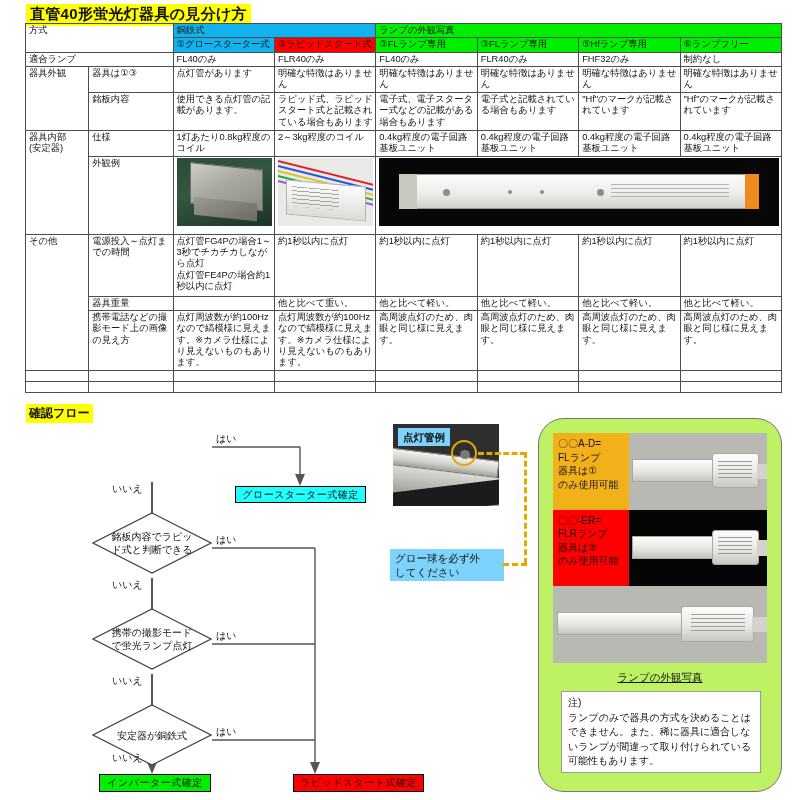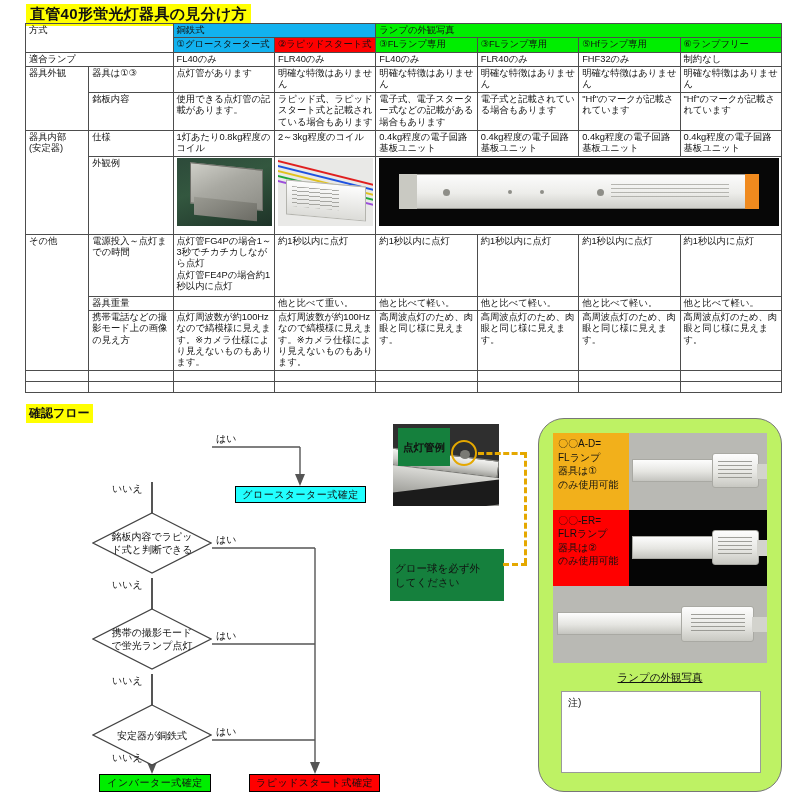--- a/index.html
+++ b/index.html
@@ -140,21 +140,21 @@
   .node-diamond .lbl { position:relative; z-index:2; width:84%; }
 
   .res-box {
     position:absolute;
     display:flex; align-items:center; justify-content:center;
     font-size:10px; border:1px solid #000;
     letter-spacing:.5px;
   }
   .res-cyan  { background:#22ffff; }
   .res-green { background:#00ee00; }
-  .res-red   { background:#ff0000; }
+  .res-red   { background:#ff0000;margin-left:44px; }
 
   .edge-label {
     position:absolute; font-size:10px; color:#111; background:transparent;
   }
 
   
   #glow-photo {
     position:absolute; left:393px; top:424px; width:106px; height:82px;
     background:#2f2f2f; overflow:hidden;
   }
@@ -174,22 +174,22 @@
   }
   #glow-ring {
     position:absolute; left:451px; top:440px;
     width:26px; height:26px; border:2px solid #e5a800; border-radius:50%;
   }
   #glow-ring:after{
     content:""; position:absolute; left:7px; top:8px; width:10px; height:9px;
     border-radius:50%; background:#7a7a74;
   }
   .callout {
-    position:absolute; background:#15803d; color:#111;
-    font-size:10.5px; line-height:1.35; padding:12px 5px;
+    position:absolute; background:#7dd3fc; color:#111;
+    font-size:10.5px; line-height:1.35; padding:2px 5px;
   }
   #callout-glow-sample { left:398px; top:428px; font-weight:bold; }
   #callout-remove-glow { left:390px; top:549px; width:114px; }
 
   .dash-h {
     position:absolute; height:0; border-top:3px dashed #e5a800;
   }
   .dash-v {
     position:absolute; width:0; border-left:3px dashed #e5a800;
   }
@@ -530,14 +530,15 @@
         <span class="pins"></span>
       </div>
     </div>
 
   </div>
 
   <div id="lamp-caption">ランプの外観写真</div>
 
   <div id="note-box">
     <span class="note-head">注)</span>
+    <span>ランプのみで器具の方式を決めることはできません。また、稀に器具に適合しないランプが間違って取り付けられている可能性もあります。</span>
   </div>
 </div>
 
 </body></html>

